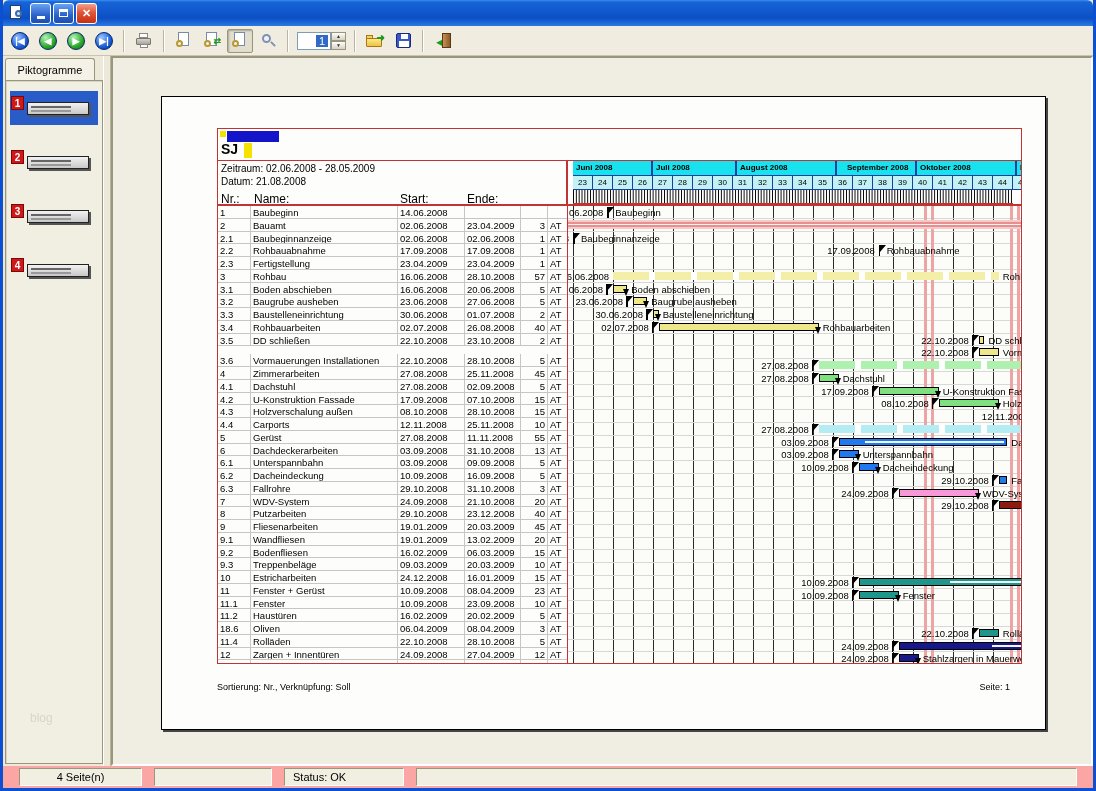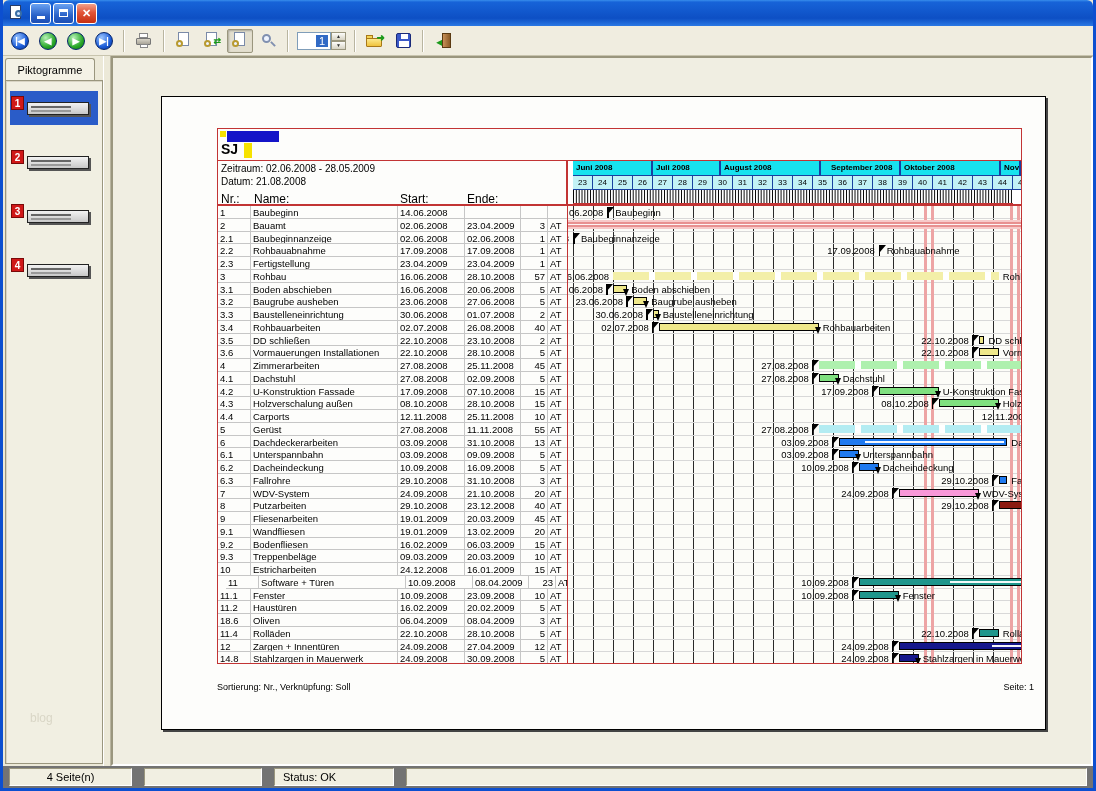--- a/index.html
+++ b/index.html
@@ -146,24 +146,24 @@
       background:linear-gradient(180deg,#f7caca 0 2px,#e89090 2px 4px,#fdf3f3 4px 5px,#e89090 5px 7px,#f7caca 7px 9px); }
   .stripe::after { content:""; position:absolute; left:15%; right:2px; top:2px; height:2px; background:#fff; opacity:.95; }
   .glabel { position:absolute; font-size:9.5px; color:#000; white-space:nowrap; line-height:11px; }
   .flag { position:absolute; width:8px; height:11px; }
   .flag::before { content:""; position:absolute; left:0; top:0; width:1.5px; height:11px; background:#000; }
   .flag::after { content:""; position:absolute; left:1px; top:0; width:0; height:0;
                  border-top:7px solid #000; border-right:6px solid transparent; }
   .arr { position:absolute; width:0; height:0; border-top:7px solid #000; border-left:3px solid transparent; border-right:3px solid transparent; }
 
   .doc-footer-l { left:55px; top:585px; font-size:9px; color:#000; }
-  .doc-footer-r { left:712px; top:585px; width:160px; text-align:right; font-size:9px; color:#000; }
-
-  
-  .statusbar { height:22px; flex:0 0 22px; display:flex; gap:12px; padding:2px 6px; background:#737373; }
+  .doc-footer-r { left:688px; top:585px; width:160px; text-align:right; font-size:9px; color:#000; }
+
+  
+  .statusbar { height:22px; flex:0 0 22px; display:flex; gap:12px; padding:2px 16px; background:#fca5a5; }
   .status-panel { height:18px; border:1px solid; border-color:#9a967e #fff #fff #9a967e; background:#f1efe2;
                   font-size:11px; color:#000; display:flex; align-items:center; padding:0 8px; }
   .sp-1 { width:123px; justify-content:center; }
   .sp-2 { width:118px; }
   .sp-3 { width:120px; }
   .sp-4 { flex:1 1 auto; }
 </style>
 </head>
 <body>
 
@@ -309,21 +309,21 @@
           <div class="info-line2">Datum:      21.08.2008</div>
           <span class="colhdr" style="left:3px">Nr.:</span>
           <span class="colhdr" style="left:36px">Name:</span>
           <span class="colhdr" style="left:182px">Start:</span>
           <span class="colhdr" style="left:249px">Ende:</span>
         </div>
 
         <div class="doc-abs redbox timeline">
           <div class="months" id="months">
               <div class="month" style="width: 80px;">Juni 2008</div>
-              <div class="month" style="width: 68px;">Juli 2008</div>
+              <div class="month" style="width: 84px;">Juli 2008</div>
               <div class="month" style="width: 100px;">August 2008</div>
               <div class="month" style="width: 80px; padding-left: 10px;">September 2008</div>
               <div class="month" style="width: 100px;">Oktober 2008</div>
               <div class="month" style="width: 20px;">November 2008</div>
             </div>
           <div class="weeks" id="weeks">
               <div class="week">23</div>
               <div class="week">24</div>
               <div class="week">25</div>
               <div class="week">26</div>
@@ -432,21 +432,21 @@
               <span class="t-cell c-einheit">AT</span>
             </div>
             <div class="t-row" style="height: 12.75px;">
               <span class="t-cell c-nr">3.5</span>
               <span class="t-cell c-name">DD schließen</span>
               <span class="t-cell c-start">22.10.2008</span>
               <span class="t-cell c-ende">23.10.2008</span>
               <span class="t-cell c-dauer">2</span>
               <span class="t-cell c-einheit">AT</span>
             </div>
-            <div class="t-row" style="height: 12.75px;">
+            <div class="t-row" style="height: 12.75px; margin-top: 8px;">
               <span class="t-cell c-nr">3.6</span>
               <span class="t-cell c-name">Vormauerungen Installationen</span>
               <span class="t-cell c-start">22.10.2008</span>
               <span class="t-cell c-ende">28.10.2008</span>
               <span class="t-cell c-dauer">5</span>
               <span class="t-cell c-einheit">AT</span>
             </div>
             <div class="t-row" style="height: 12.75px;">
               <span class="t-cell c-nr">4</span>
               <span class="t-cell c-name">Zimmerarbeiten</span>
@@ -576,23 +576,23 @@
               <span class="t-cell c-einheit">AT</span>
             </div>
             <div class="t-row" style="height: 12.75px;">
               <span class="t-cell c-nr">10</span>
               <span class="t-cell c-name">Estricharbeiten</span>
               <span class="t-cell c-start">24.12.2008</span>
               <span class="t-cell c-ende">16.01.2009</span>
               <span class="t-cell c-dauer">15</span>
               <span class="t-cell c-einheit">AT</span>
             </div>
-            <div class="t-row" style="height: 12.75px; margin-left: 8px;">
+            <div class="t-row" style="height: 12.75px;">
               <span class="t-cell c-nr">11</span>
-              <span class="t-cell c-name">Software +  Türen</span>
+              <span class="t-cell c-name">Fenster +  Gerüst</span>
               <span class="t-cell c-start">10.09.2008</span>
               <span class="t-cell c-ende">08.04.2009</span>
               <span class="t-cell c-dauer">23</span>
               <span class="t-cell c-einheit">AT</span>
             </div>
             <div class="t-row" style="height: 12.75px;">
               <span class="t-cell c-nr">11.1</span>
               <span class="t-cell c-name">Fenster</span>
               <span class="t-cell c-start">10.09.2008</span>
               <span class="t-cell c-ende">23.09.2008</span>

